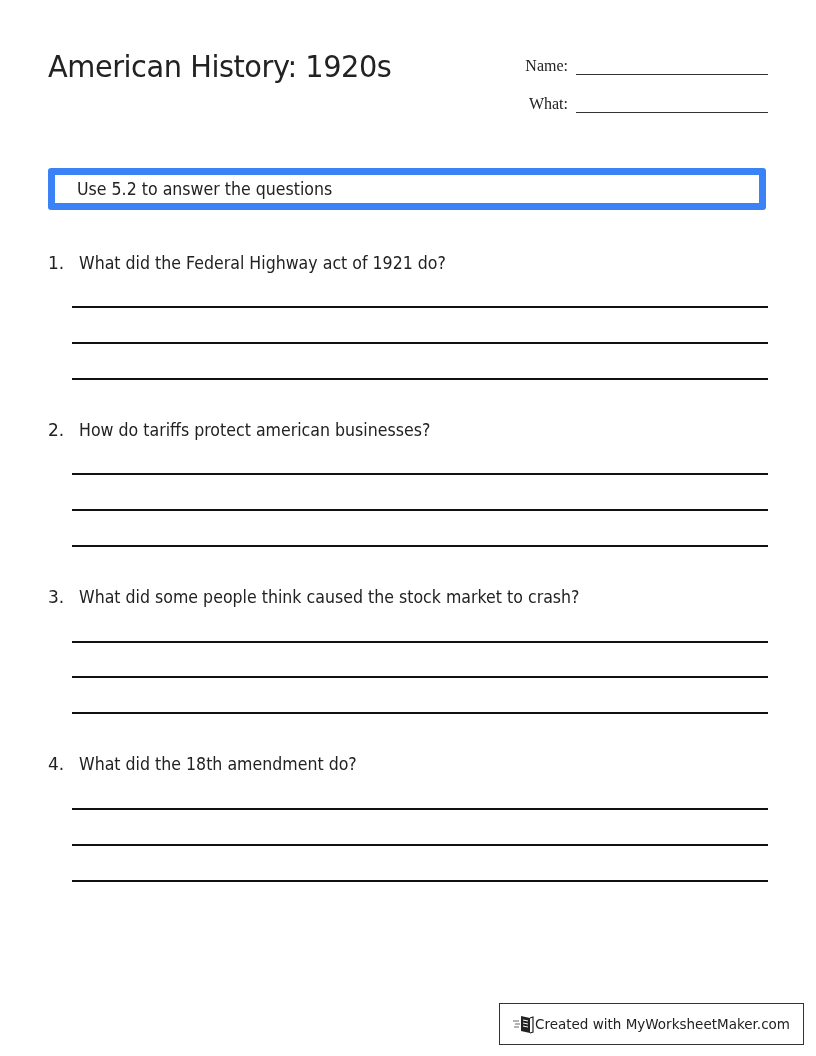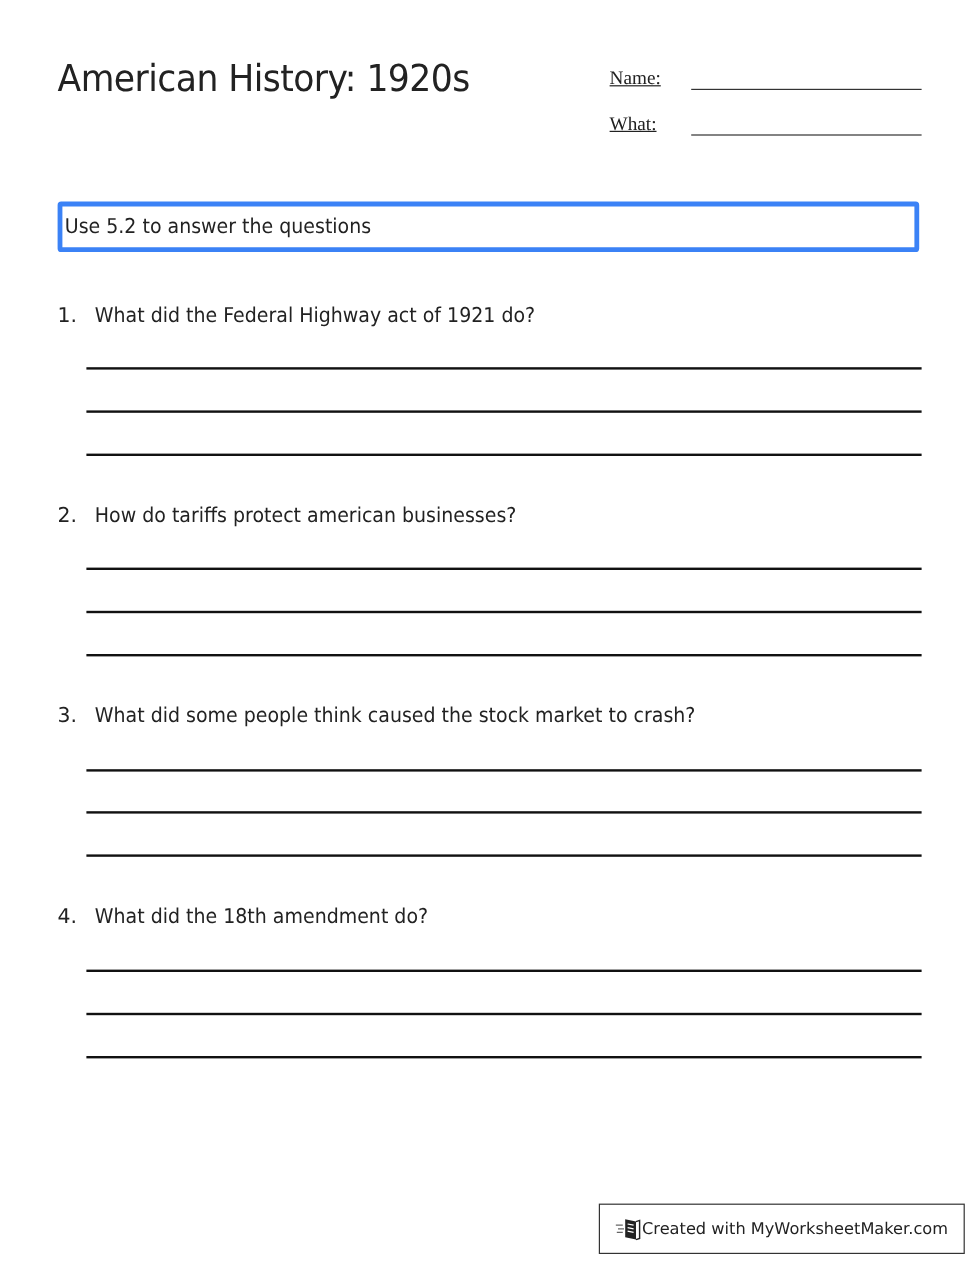--- a/index.html
+++ b/index.html
@@ -10,28 +10,28 @@
     .title {
       position: absolute; left: 48px; top: 48px;
       font-size: 31px; font-weight: normal; letter-spacing: -0.5px;
       font-family: "DejaVu Sans", sans-serif; color: #222;
       transform: scaleX(0.93); transform-origin: left top;
     }
     .field {
       position: absolute; display: flex; align-items: flex-end;
       font-family: "Liberation Serif", serif; font-size: 16px; color: #222;
     }
-    .field .label { text-align: left; width: 60px; margin-right: 8px; line-height: 18px; text-decoration: underline; }
+    .field .label { text-align: right; width: 60px; margin-right: 8px; line-height: 18px; }
     .field .line { width: 192px; border-bottom: 1px solid #333; height: 18px; }
     .field-name { left: 508px; top: 56px; }
     .field-date { left: 508px; top: 94px; }
     .instructions {
       position: absolute; left: 48px; top: 168px; width: 718px; height: 42px;
-      border: 4px solid #3b82f6; border-radius: 3px; box-sizing: border-box;
-      padding-left: 2px; display: flex; align-items: center;
+      border: 7px solid #3b82f6; border-radius: 3px; box-sizing: border-box;
+      padding-left: 22px; display: flex; align-items: center;
       font-size: 17px; color: #222;
       font-family: "DejaVu Sans", sans-serif;
     }
     .instructions span { transform: scaleX(0.93); transform-origin: left center; display: inline-block; white-space: nowrap; }
     .question {
       position: absolute; left: 48px; width: 720px;
     }
     .q-text {
       display: flex; font-size: 17px; color: #222; height: 24px; align-items: center;
     }

